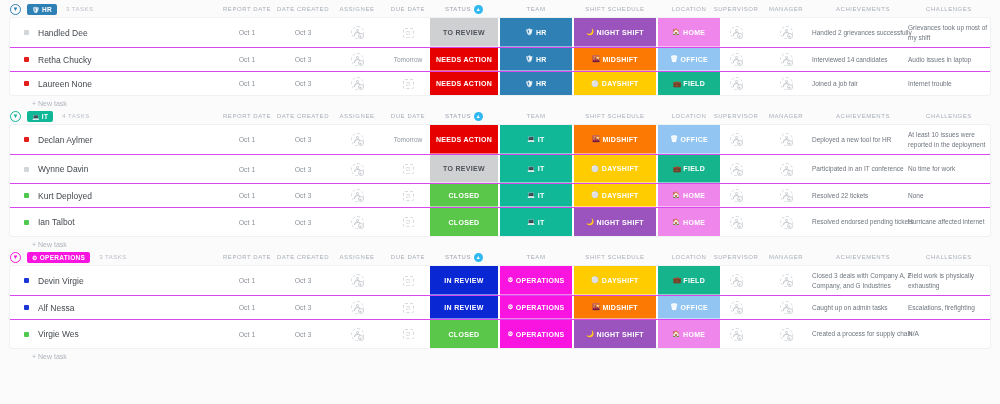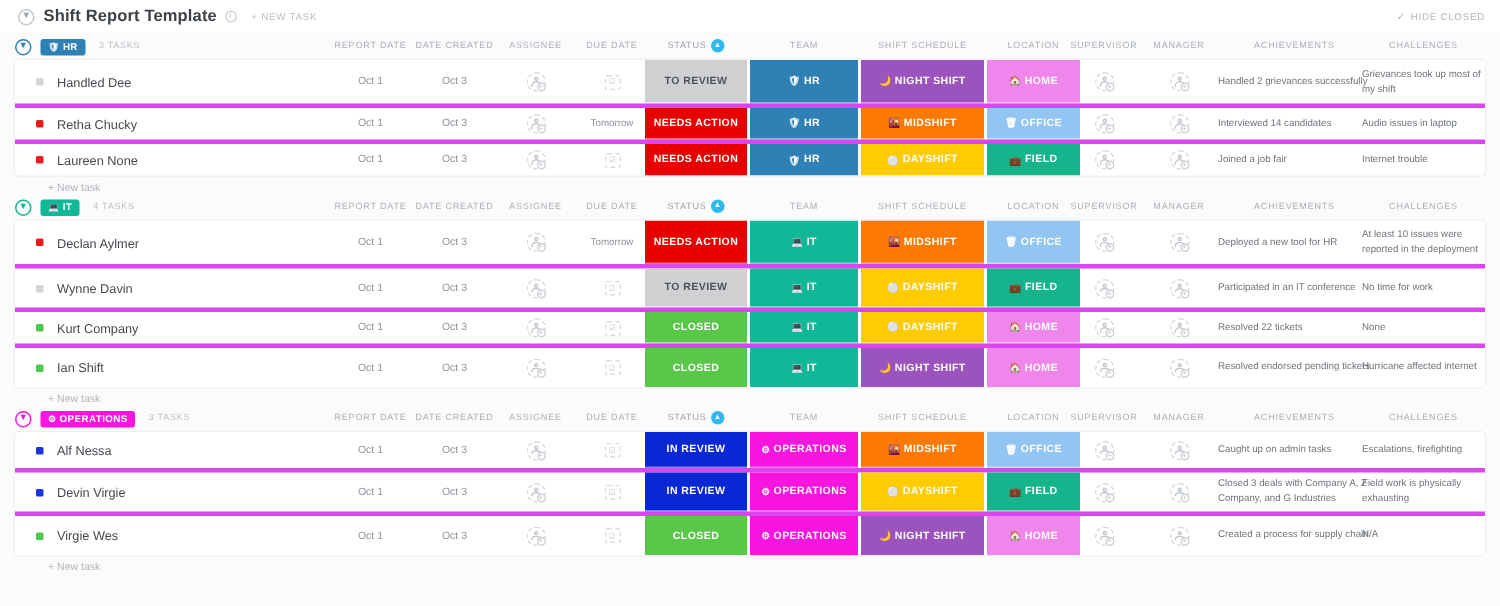--- a/index.html
+++ b/index.html
@@ -49,21 +49,21 @@
   }
   .colhead.sortable { color:#9aa2ab; }
   .sort-dot {
     display:inline-block; width:9px; height:9px; border-radius:50%;
     background:#30b8f0; color:#fff; font-size:5px; line-height:9px; text-align:center;
     vertical-align:middle; margin-left:3px;
   }
 
   
   .tbl { background:#fff; border-radius:3px; box-shadow:0 0 0 1px #f0f1f3; overflow:hidden; }
-  .row { position:relative; display:block; border-top:3px solid #d946ef; }
+  .row { position:relative; display:block; border-top:1px solid #d946ef; }
   .row:first-child { border-top:none; }
   .cell { position:absolute; top:0; height:100%; display:flex; align-items:center; }
   .cell.c { justify-content:center; }
 
   .prio { width:5px; height:5px; border-radius:1px; }
   .task-name { font-size:8.5px; color:#44494f; white-space:nowrap; }
   .date-txt { font-size:7px; color:#8e959d; }
 
   .avatar {
     width:13px; height:13px; border-radius:50%; border:1px dashed #d6dade;
@@ -96,30 +96,20 @@
 
   .newtask { font-size:7px; color:#aeb4bb; padding:5px 0 0 22px; }
 
   .scrollbar { position:absolute; left:0; bottom:0; width:1000px; height:3px; }
 </style>
 </head>
 <body>
 
 <div class="page">
 
-  <div class="topbar">
-    <div class="chev-circle">▼</div>
-    <div class="page-title">Shift Report Template</div>
-    <div class="info-dot">i</div>
-    <div class="new-task-top">+ NEW TASK</div>
-    <div class="hide-closed">
-      <span class="tick">✓</span>
-      <span>HIDE CLOSED</span>
-    </div>
-  </div>
 
   <div id="groups">
       <div class="group">
         <div class="group-head">
           <div class="g-chev" style="border-color:#2f80b5;color:#2f80b5">▼</div>
           <div class="badge" style="background:#2f80b5">
             <span class="bi">🛡</span>
             <span>HR</span>
           </div>
           <div class="task-count">3 TASKS</div>
@@ -455,21 +445,21 @@
             </div>
             <div class="cell" style="left:898px;width:82px">
               <span class="note">No time for work</span>
             </div>
           </div>
           <div class="row" style="height:24px">
             <div class="cell" style="left:14px">
               <div class="prio" style="background:#4ec94e"></div>
             </div>
             <div class="cell" style="left:28px">
-              <span class="task-name">Kurt Company</span>
+              <span class="task-name">Kurt Deployed</span>
             </div>
             <div class="cell c" style="left:211px;width:52px">
               <span class="date-txt">Oct 1</span>
             </div>
             <div class="cell c" style="left:265px;width:56px">
               <span class="date-txt">Oct 3</span>
             </div>
             <div class="cell c" style="left:323px;width:48px">
               <div class="avatar">
                 <div class="head"></div>
@@ -514,21 +504,21 @@
             </div>
             <div class="cell" style="left:898px;width:82px">
               <span class="note">None</span>
             </div>
           </div>
           <div class="row" style="height:29px">
             <div class="cell" style="left:14px">
               <div class="prio" style="background:#4ec94e"></div>
             </div>
             <div class="cell" style="left:28px">
-              <span class="task-name">Ian Shift</span>
+              <span class="task-name">Ian Talbot</span>
             </div>
             <div class="cell c" style="left:211px;width:52px">
               <span class="date-txt">Oct 1</span>
             </div>
             <div class="cell c" style="left:265px;width:56px">
               <span class="date-txt">Oct 3</span>
             </div>
             <div class="cell c" style="left:323px;width:48px">
               <div class="avatar">
                 <div class="head"></div>
@@ -593,26 +583,26 @@
           <div class="colhead sortable" style="left:420px;width:68px"><span>STATUS</span><span class="sort-dot">▲</span></div>
           <div class="colhead" style="left:490px;width:72px"><span>TEAM</span></div>
           <div class="colhead" style="left:564px;width:82px"><span>SHIFT SCHEDULE</span></div>
           <div class="colhead" style="left:648px;width:62px"><span>LOCATION</span></div>
           <div class="colhead" style="left:702px;width:48px"><span>SUPERVISOR</span></div>
           <div class="colhead" style="left:752px;width:48px"><span>MANAGER</span></div>
           <div class="colhead" style="left:802px;width:102px"><span>ACHIEVEMENTS</span></div>
           <div class="colhead" style="left:898px;width:82px"><span>CHALLENGES</span></div>
         </div>
         <div class="tbl">
-          <div class="row" style="height:24px">
+          <div class="row" style="height:29px">
             <div class="cell" style="left:14px">
               <div class="prio" style="background:#1b35d6"></div>
             </div>
             <div class="cell" style="left:28px">
-              <span class="task-name">Alf Nessa</span>
+              <span class="task-name">Devin Virgie</span>
             </div>
             <div class="cell c" style="left:211px;width:52px">
               <span class="date-txt">Oct 1</span>
             </div>
             <div class="cell c" style="left:265px;width:56px">
               <span class="date-txt">Oct 3</span>
             </div>
             <div class="cell c" style="left:323px;width:48px">
               <div class="avatar">
                 <div class="head"></div>
@@ -623,20 +613,79 @@
             <div class="cell c" style="left:373px;width:50px">
               <div class="cal">☑</div>
             </div>
             <div class="pill sep" style="left:420px;width:68px;background:#0a27d4;color:#ffffff">
               <span>IN REVIEW</span>
             </div>
             <div class="pill sep" style="left:490px;width:72px;background:#f914e0;color:#fff">
               <span class="em">⚙</span>
               <span>OPERATIONS</span>
             </div>
+            <div class="pill sep" style="left:564px;width:82px;background:#ffcc00;color:#ffffff">
+              <span class="em">⚪</span>
+              <span>DAYSHIFT</span>
+            </div>
+            <div class="pill sep" style="left:648px;width:62px;background:#16b48c;color:#fff">
+              <span class="em">💼</span>
+              <span>FIELD</span>
+            </div>
+            <div class="cell c" style="left:702px;width:48px">
+              <div class="avatar">
+                <div class="head"></div>
+                <div class="body"></div>
+                <div class="plus">+</div>
+              </div>
+            </div>
+            <div class="cell c" style="left:752px;width:48px">
+              <div class="avatar">
+                <div class="head"></div>
+                <div class="body"></div>
+                <div class="plus">+</div>
+              </div>
+            </div>
+            <div class="cell" style="left:802px;width:102px">
+              <span class="note">Closed 3 deals with Company A, Z Company, and G Industries</span>
+            </div>
+            <div class="cell" style="left:898px;width:82px">
+              <span class="note">Field work is physically exhausting</span>
+            </div>
+          </div>
+          <div class="row" style="height:24px">
+            <div class="cell" style="left:14px">
+              <div class="prio" style="background:#1b35d6"></div>
+            </div>
+            <div class="cell" style="left:28px">
+              <span class="task-name">Alf Nessa</span>
+            </div>
+            <div class="cell c" style="left:211px;width:52px">
+              <span class="date-txt">Oct 1</span>
+            </div>
+            <div class="cell c" style="left:265px;width:56px">
+              <span class="date-txt">Oct 3</span>
+            </div>
+            <div class="cell c" style="left:323px;width:48px">
+              <div class="avatar">
+                <div class="head"></div>
+                <div class="body"></div>
+                <div class="plus">+</div>
+              </div>
+            </div>
+            <div class="cell c" style="left:373px;width:50px">
+              <div class="cal">☑</div>
+            </div>
+            <div class="pill sep" style="left:420px;width:68px;background:#0a27d4;color:#ffffff">
+              <span>IN REVIEW</span>
+            </div>
+            <div class="pill sep" style="left:490px;width:72px;background:#f914e0;color:#fff">
+              <span class="em">⚙</span>
+              <span>OPERATIONS</span>
+            </div>
             <div class="pill sep" style="left:564px;width:82px;background:#fc7a04;color:#fff">
               <span class="em">🌇</span>
               <span>MIDSHIFT</span>
             </div>
             <div class="pill sep" style="left:648px;width:62px;background:#93c5f2;color:#fff">
               <span class="em">🗑</span>
               <span>OFFICE</span>
             </div>
             <div class="cell c" style="left:702px;width:48px">
               <div class="avatar">
@@ -650,79 +699,20 @@
                 <div class="head"></div>
                 <div class="body"></div>
                 <div class="plus">+</div>
               </div>
             </div>
             <div class="cell" style="left:802px;width:102px">
               <span class="note">Caught up on admin tasks</span>
             </div>
             <div class="cell" style="left:898px;width:82px">
               <span class="note">Escalations, firefighting</span>
-            </div>
-          </div>
-          <div class="row" style="height:29px">
-            <div class="cell" style="left:14px">
-              <div class="prio" style="background:#1b35d6"></div>
-            </div>
-            <div class="cell" style="left:28px">
-              <span class="task-name">Devin Virgie</span>
-            </div>
-            <div class="cell c" style="left:211px;width:52px">
-              <span class="date-txt">Oct 1</span>
-            </div>
-            <div class="cell c" style="left:265px;width:56px">
-              <span class="date-txt">Oct 3</span>
-            </div>
-            <div class="cell c" style="left:323px;width:48px">
-              <div class="avatar">
-                <div class="head"></div>
-                <div class="body"></div>
-                <div class="plus">+</div>
-              </div>
-            </div>
-            <div class="cell c" style="left:373px;width:50px">
-              <div class="cal">☑</div>
-            </div>
-            <div class="pill sep" style="left:420px;width:68px;background:#0a27d4;color:#ffffff">
-              <span>IN REVIEW</span>
-            </div>
-            <div class="pill sep" style="left:490px;width:72px;background:#f914e0;color:#fff">
-              <span class="em">⚙</span>
-              <span>OPERATIONS</span>
-            </div>
-            <div class="pill sep" style="left:564px;width:82px;background:#ffcc00;color:#ffffff">
-              <span class="em">⚪</span>
-              <span>DAYSHIFT</span>
-            </div>
-            <div class="pill sep" style="left:648px;width:62px;background:#16b48c;color:#fff">
-              <span class="em">💼</span>
-              <span>FIELD</span>
-            </div>
-            <div class="cell c" style="left:702px;width:48px">
-              <div class="avatar">
-                <div class="head"></div>
-                <div class="body"></div>
-                <div class="plus">+</div>
-              </div>
-            </div>
-            <div class="cell c" style="left:752px;width:48px">
-              <div class="avatar">
-                <div class="head"></div>
-                <div class="body"></div>
-                <div class="plus">+</div>
-              </div>
-            </div>
-            <div class="cell" style="left:802px;width:102px">
-              <span class="note">Closed 3 deals with Company A, Z Company, and G Industries</span>
-            </div>
-            <div class="cell" style="left:898px;width:82px">
-              <span class="note">Field work is physically exhausting</span>
             </div>
           </div>
           <div class="row" style="height:29px">
             <div class="cell" style="left:14px">
               <div class="prio" style="background:#4ec94e"></div>
             </div>
             <div class="cell" style="left:28px">
               <span class="task-name">Virgie Wes</span>
             </div>
             <div class="cell c" style="left:211px;width:52px">

